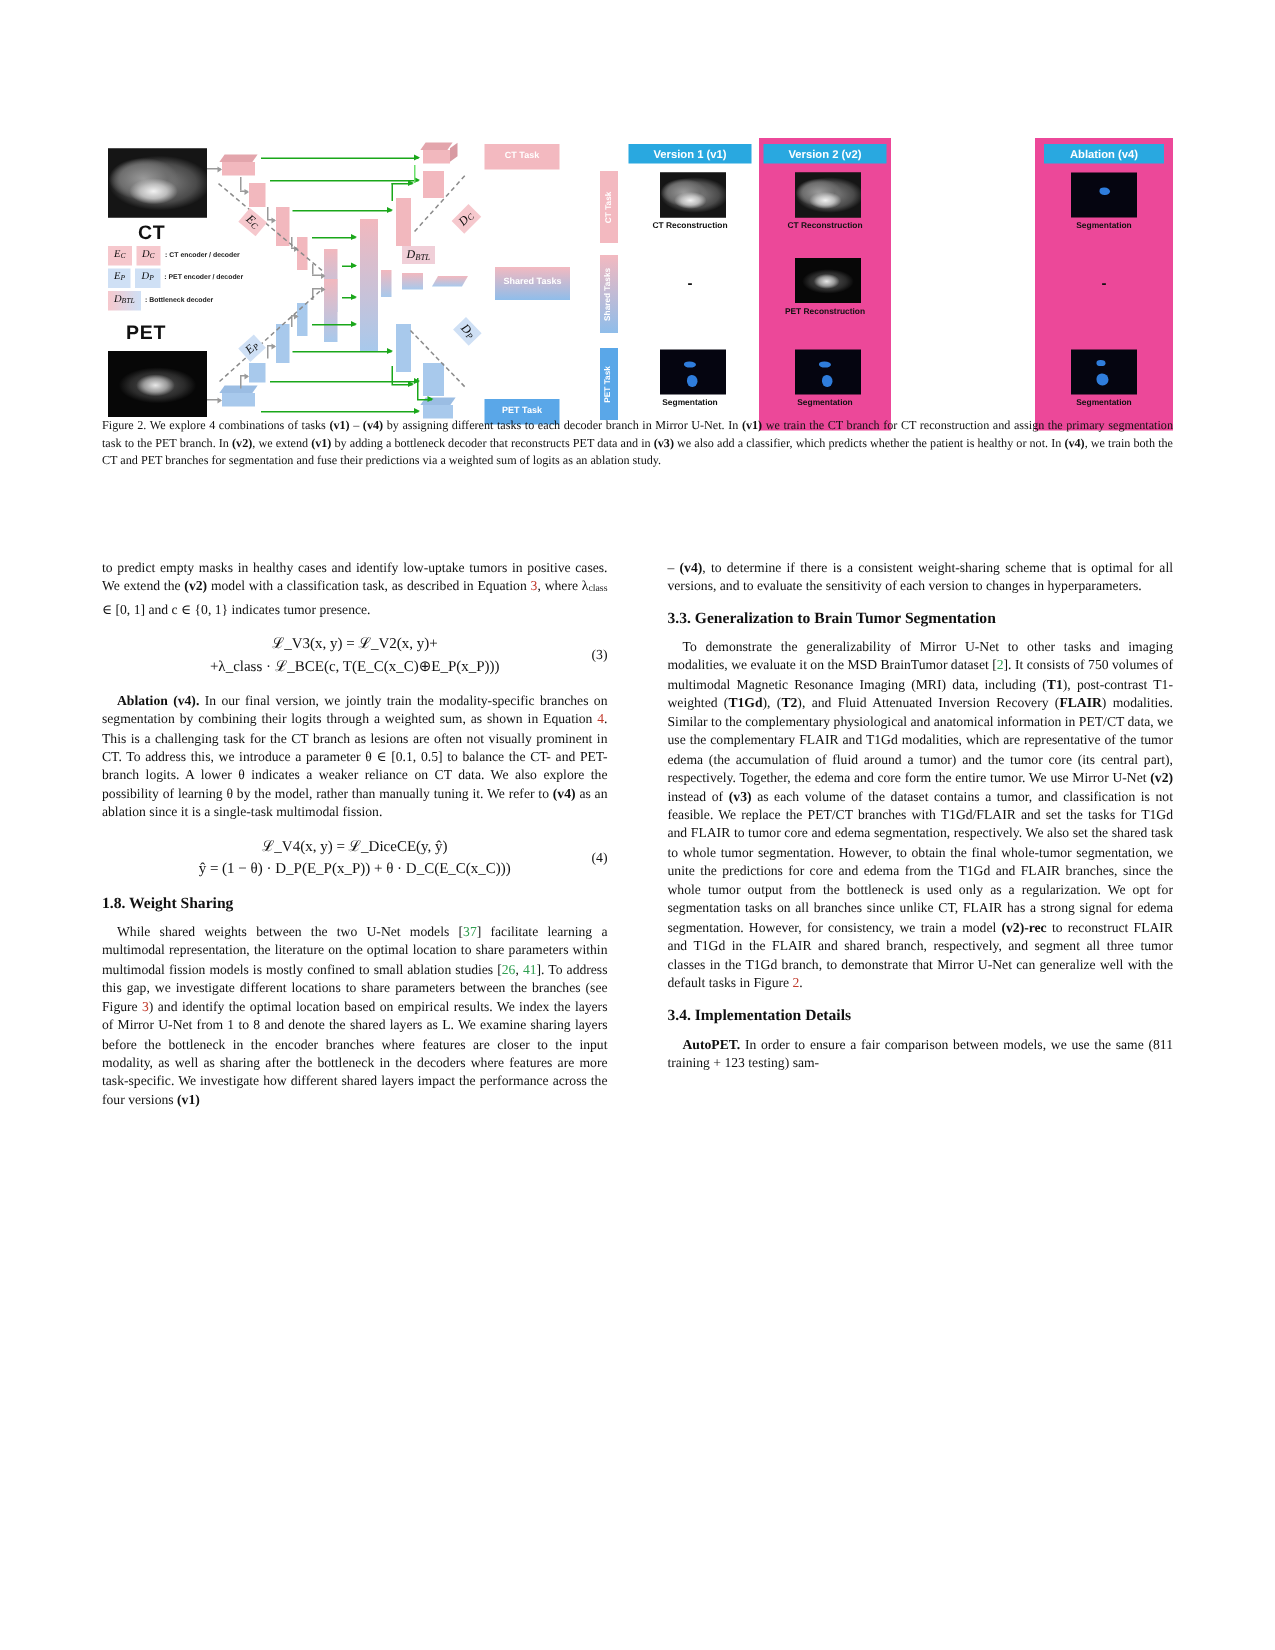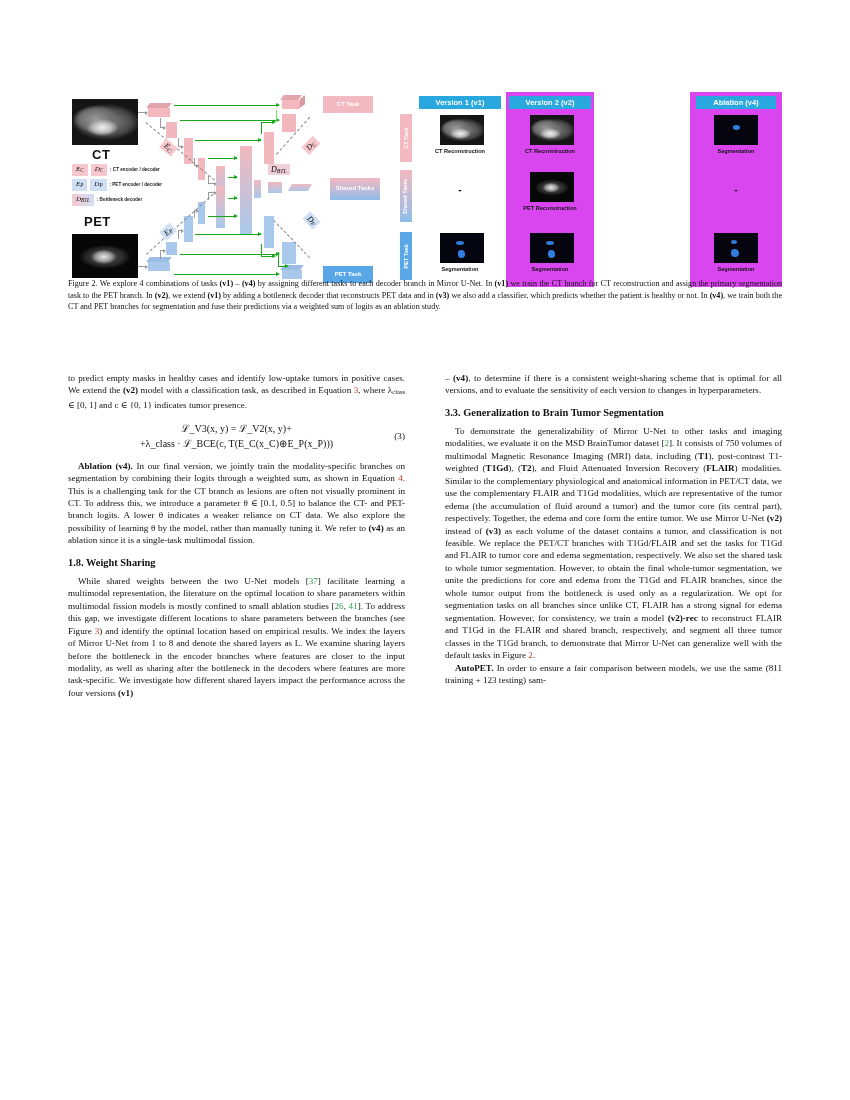--- a/index.html
+++ b/index.html
@@ -162,21 +162,21 @@
     justify-content:center;
     text-align:center;
     line-height:7.5px;
   }
   .tb-pink { background:#f3b9c0; }
   .tb-blue { background:#5aa7e8; }
   .tb-grad { background:linear-gradient(180deg,#f3b9c0,#8fbdea); }
 
   
   .vcol { position:absolute; top:0; width:88px; height:195px; }
-  .vcol.alt { background:#d946ef; }
+  .vcol.alt { background:#ec4899; }
   .vhdr {
     position:absolute; left:3px; top:4px; width:82px; height:13px;
     background:#29a8e0;
     color:#fff;
     font-family:"Liberation Sans", sans-serif;
     font-weight:bold;
     font-size:7.5px;
     display:flex; align-items:center; justify-content:center;
     white-space:nowrap;
   }
@@ -469,31 +469,37 @@
     <p><span>to predict empty masks in healthy cases and identify low-uptake tumors in positive cases. We extend the </span><b>(v2)</b><span> model with a classification task, as described in Equation </span><span class="ref">3</span><span>, where λ</span><span class="smallcap">class</span><span> ∈ [0, 1] and c ∈ {0, 1} indicates tumor presence.</span></p>
 
     <div class="eq">
       <span class="eq-line">ℒ_V3(x, y) = ℒ_V2(x, y)+</span>
       <span class="eq-line">+λ_class · ℒ_BCE(c, T(E_C(x_C)⊕E_P(x_P)))</span>
       <span class="num">(3)</span>
     </div>
 
     <p class="ind"><b>Ablation (v4).</b><span> In our final version, we jointly train the modality-specific branches on segmentation by combining their logits through a weighted sum, as shown in Equation </span><span class="ref">4</span><span>. This is a challenging task for the CT branch as lesions are often not visually prominent in CT. To address this, we introduce a parameter θ ∈ [0.1, 0.5] to balance the CT- and PET-branch logits. A lower θ indicates a weaker reliance on CT data. We also explore the possibility of learning θ by the model, rather than manually tuning it. We refer to </span><b>(v4)</b><span> as an ablation since it is a single-task multimodal fission.</span></p>
 
+    <div class="eq">
+      <span class="eq-line">ℒ_V4(x, y) = ℒ_DiceCE(y, ŷ)</span>
+      <span class="eq-line">ŷ = (1 − θ) · D_P(E_P(x_P)) + θ · D_C(E_C(x_C)))</span>
+      <span class="num">(4)</span>
+    </div>
 
     <h2 class="sec">1.8. Weight Sharing</h2>
 
     <p class="ind"><span>While shared weights between the two U-Net models [</span><span class="ref-g">37</span><span>] facilitate learning a multimodal representation, the literature on the optimal location to share parameters within multimodal fission models is mostly confined to small ablation studies [</span><span class="ref-g">26</span>, <span class="ref-g">41</span><span>]. To address this gap, we investigate different locations to share parameters between the branches (see Figure </span><span class="ref">3</span><span>) and identify the optimal location based on empirical results. We index the layers of Mirror U-Net from 1 to 8 and denote the shared layers as L. We examine sharing layers before the bottleneck in the encoder branches where features are closer to the input modality, as well as sharing after the bottleneck in the decoders where features are more task-specific. We investigate how different shared layers impact the performance across the four versions </span><b>(v1)</b></p>
   </div>
 
   <div class="col col-r">
 
     <p><span>– </span><b>(v4)</b><span>, to determine if there is a consistent weight-sharing scheme that is optimal for all versions, and to evaluate the sensitivity of each version to changes in hyperparameters.</span></p>
 
     <h2 class="sec">3.3. Generalization to Brain Tumor Segmentation</h2>
 
     <p class="ind"><span>To demonstrate the generalizability of Mirror U-Net to other tasks and imaging modalities, we evaluate it on the MSD BrainTumor dataset [</span><span class="ref-g">2</span><span>]. It consists of 750 volumes of multimodal Magnetic Resonance Imaging (MRI) data, including (</span><b>T1</b><span>), post-contrast T1-weighted (</span><b>T1Gd</b><span>), (</span><b>T2</b><span>), and Fluid Attenuated Inversion Recovery (</span><b>FLAIR</b><span>) modalities. Similar to the complementary physiological and anatomical information in PET/CT data, we use the complementary FLAIR and T1Gd modalities, which are representative of the tumor edema (the accumulation of fluid around a tumor) and the tumor core (its central part), respectively. Together, the edema and core form the entire tumor. We use Mirror U-Net </span><b>(v2)</b><span> instead of </span><b>(v3)</b><span> as each volume of the dataset contains a tumor, and classification is not feasible. We replace the PET/CT branches with T1Gd/FLAIR and set the tasks for T1Gd and FLAIR to tumor core and edema segmentation, respectively. We also set the shared task to whole tumor segmentation. However, to obtain the final whole-tumor segmentation, we unite the predictions for core and edema from the T1Gd and FLAIR branches, since the whole tumor output from the bottleneck is used only as a regularization. We opt for segmentation tasks on all branches since unlike CT, FLAIR has a strong signal for edema segmentation. However, for consistency, we train a model </span><b>(v2)-rec</b><span> to reconstruct FLAIR and T1Gd in the FLAIR and shared branch, respectively, and segment all three tumor classes in the T1Gd branch, to demonstrate that Mirror U-Net can generalize well with the default tasks in Figure </span><span class="ref">2</span><span>.</span></p>
 
+    <h2 class="sec">3.4. Implementation Details</h2>
 
     <p class="ind"><b>AutoPET.</b><span> In order to ensure a fair comparison between models, we use the same (811 training + 123 testing) sam-</span></p>
   </div>
 
 </div>
 
 </body></html>

